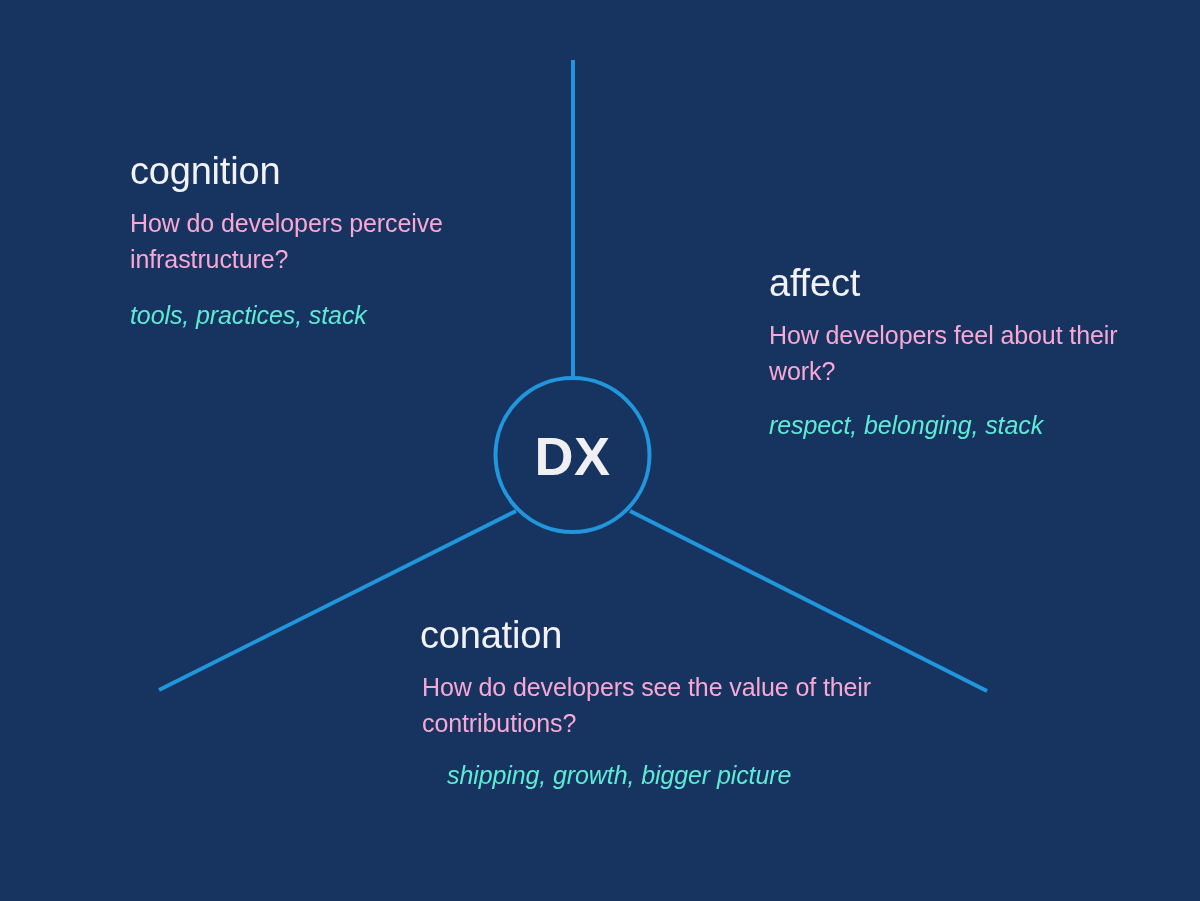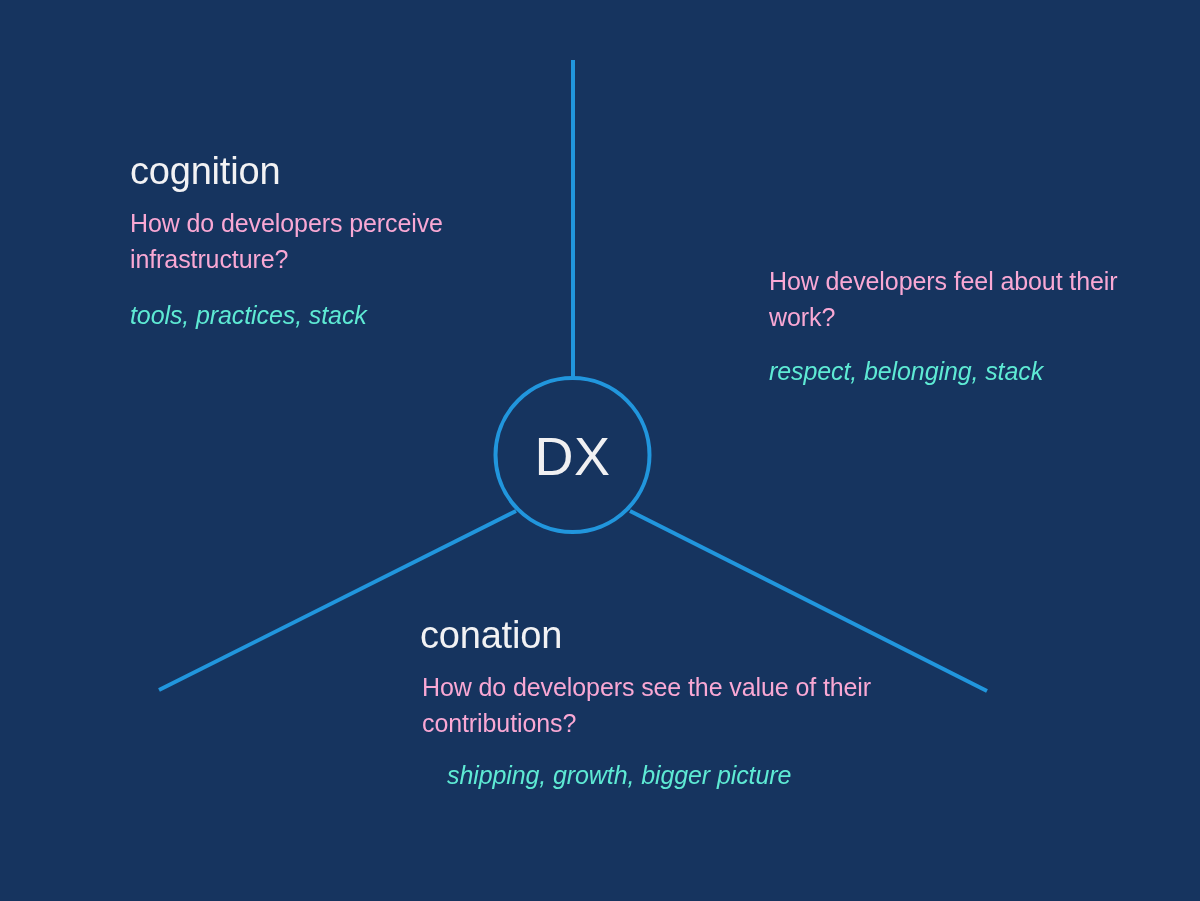--- a/index.html
+++ b/index.html
@@ -29,21 +29,21 @@
   .hub-label {
     position: absolute;
     left: 494px;
     top: 377px;
     width: 157px;
     height: 157px;
     display: flex;
     align-items: center;
     justify-content: center;
     font-size: 54px;
-    font-weight: normal;
+    font-weight: bold;
     letter-spacing: 0.5px;
     color: #f0f0f2;
     line-height: 1;
   }
   .branch {
     position: absolute;
   }
   .branch-title {
     font-size: 38px;
     font-weight: normal;
@@ -113,20 +113,21 @@
 
   <div class="hub-label">DX</div>
 
   <div class="branch" id="branch-cognition">
     <div class="branch-title">cognition</div>
     <div class="branch-question">How do developers perceive infrastructure?</div>
     <div class="branch-keywords">tools, practices, stack</div>
   </div>
 
   <div class="branch" id="branch-affect">
+    <div class="branch-title">affect</div>
     <div class="branch-question">How developers feel about their work?</div>
     <div class="branch-keywords">respect, belonging, stack</div>
   </div>
 
   <div class="branch" id="branch-conation">
     <div class="branch-title">conation</div>
     <div class="branch-question">How do developers see the value of their contributions?</div>
     <div class="branch-keywords">shipping, growth, bigger picture</div>
   </div>
 

